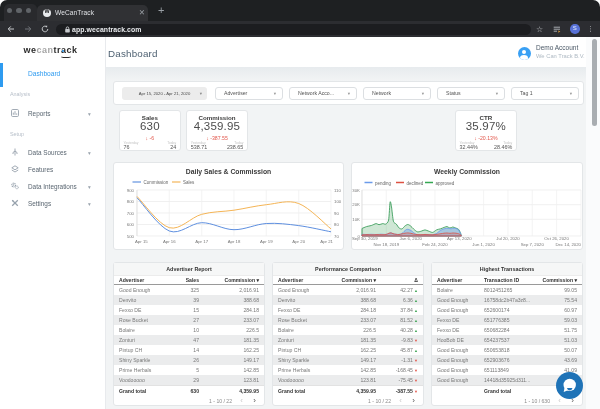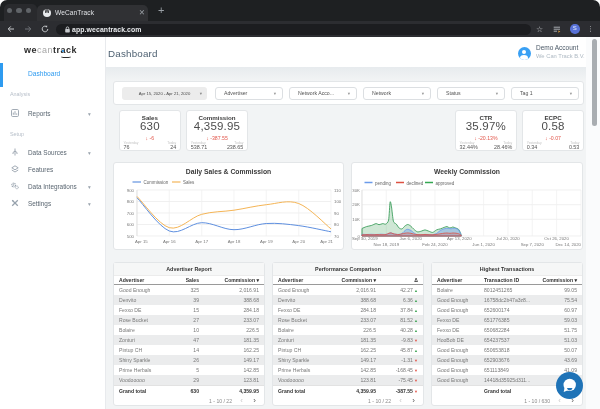--- a/index.html
+++ b/index.html
@@ -18,21 +18,21 @@
 #toolbar { position:absolute; left:0; top:21px; width:600px; height:16px; background:#2c2d31; }
 .tbico { position:absolute; top:3px; color:#c7cacd; font-size:9px; line-height:10px; }
 #urlbar { position:absolute; left:56px; top:2.5px; width:475px; height:11.5px; border-radius:6px; background:#1c1d20; }
 #urlbar .u { position:absolute; left:16px; top:2.1px; font-size:6.9px; font-weight:bold; color:#e9ebee; letter-spacing:.1px;}
 #avatarS { position:absolute; left:570px; top:3px; width:9.5px; height:9.5px; border-radius:50%; background:#5871d6; color:#e8f0fe; font-size:6px; text-align:center; line-height:9.5px; }
 
 #page { position:absolute; left:0; top:37px; width:600px; height:372px; background:#f2f4f5; }
 #hdr { position:absolute; left:0; top:0; width:600px; height:30px; background:#fff; }
 #sidebar { position:absolute; left:0; top:0; width:106px; height:372px; background:#fff; border-right:1px solid #e8eaed; }
 #logo { position:absolute; left:0; top:8px; width:101px; text-align:center; font-size:9px; letter-spacing:.5px; color:#2d2d2d; }
-#logo b { font-weight:bold; } #logo .lt { color:#a6a6a6; font-weight:normal;}
+#logo b { font-weight:bold; } #logo .lt { color:#a6a6a6; font-weight:bold;}
 #logo .swoosh { position:absolute; left:60px; top:8.6px; width:12px; height:4.2px; border:1.1px solid transparent; border-bottom:1.1px solid #2d2d2d; border-radius:50%; }
 .navact { position:absolute; left:0; top:26px; width:2.5px; height:24px; background:#2e9bf0; }
 .nav1 { position:absolute; left:28px; top:33px; font-size:6.6px; color:#2e9bf0; }
 .sect { position:absolute; left:10px; font-size:5.4px; color:#b6bec8; }
 .item { position:absolute; left:28px; font-size:6.4px; color:#5a6671; }
 .icon { position:absolute; left:11px; width:8px; height:8px; }
 .chev { position:absolute; left:88px; font-size:5.5px; color:#9aa4ae; }
 
 #main { position:absolute; left:107px; top:0; width:493px; height:372px; }
 #title { position:absolute; left:1px; top:11px; font-size:9.8px; color:#4c5f70; letter-spacing:.2px;}
@@ -161,31 +161,20 @@
 </div>
 <div class="card stat" style="left:347.5px">
 <div class="t">CTR</div>
           <div class="big">35.97%</div>
           <div class="chg"><b>↓</b> -20.13%</div>
 <div class="bot">
             <span class="lbl" style="left:0">Yesterday</span>
             <span class="val" style="left:0">32.44%</span>
 <span class="lbl" style="right:0">Today</span>
             <span class="val" style="right:0">28.46%</span>
-          </div>
-</div>
-<div class="card stat" style="left:414.7px">
-<div class="t">ECPC</div>
-          <div class="big">0.58</div>
-          <div class="chg"><b>↓</b> -0.07</div>
-<div class="bot">
-            <span class="lbl" style="left:0">Yesterday</span>
-            <span class="val" style="left:0">0.34</span>
-<span class="lbl" style="right:0">Today</span>
-            <span class="val" style="right:0">0.53</span>
           </div>
 </div>
 
       <div class="card" style="left:6px;top:125px;width:231px;height:88px">
 <div style="text-align:center;font-size:6.8px;font-weight:bold;color:#3a3a3a;margin-top:5px">Daily Sales &amp; Commission</div>
 <svg style="position:absolute;left:0;top:0" width="231" height="88" viewBox="0 0 231 88">
 <line x1="18.5" y1="19" x2="27" y2="19" stroke="#5589dd" stroke-width="1.1"></line>
 <text x="29.5" y="21" font-size="4.5" fill="#666">Commission</text>
 <line x1="58" y1="19" x2="66.5" y2="19" stroke="#f3b04c" stroke-width="1.1"></line>
 <text x="69" y="21" font-size="4.5" fill="#666">Sales</text>

